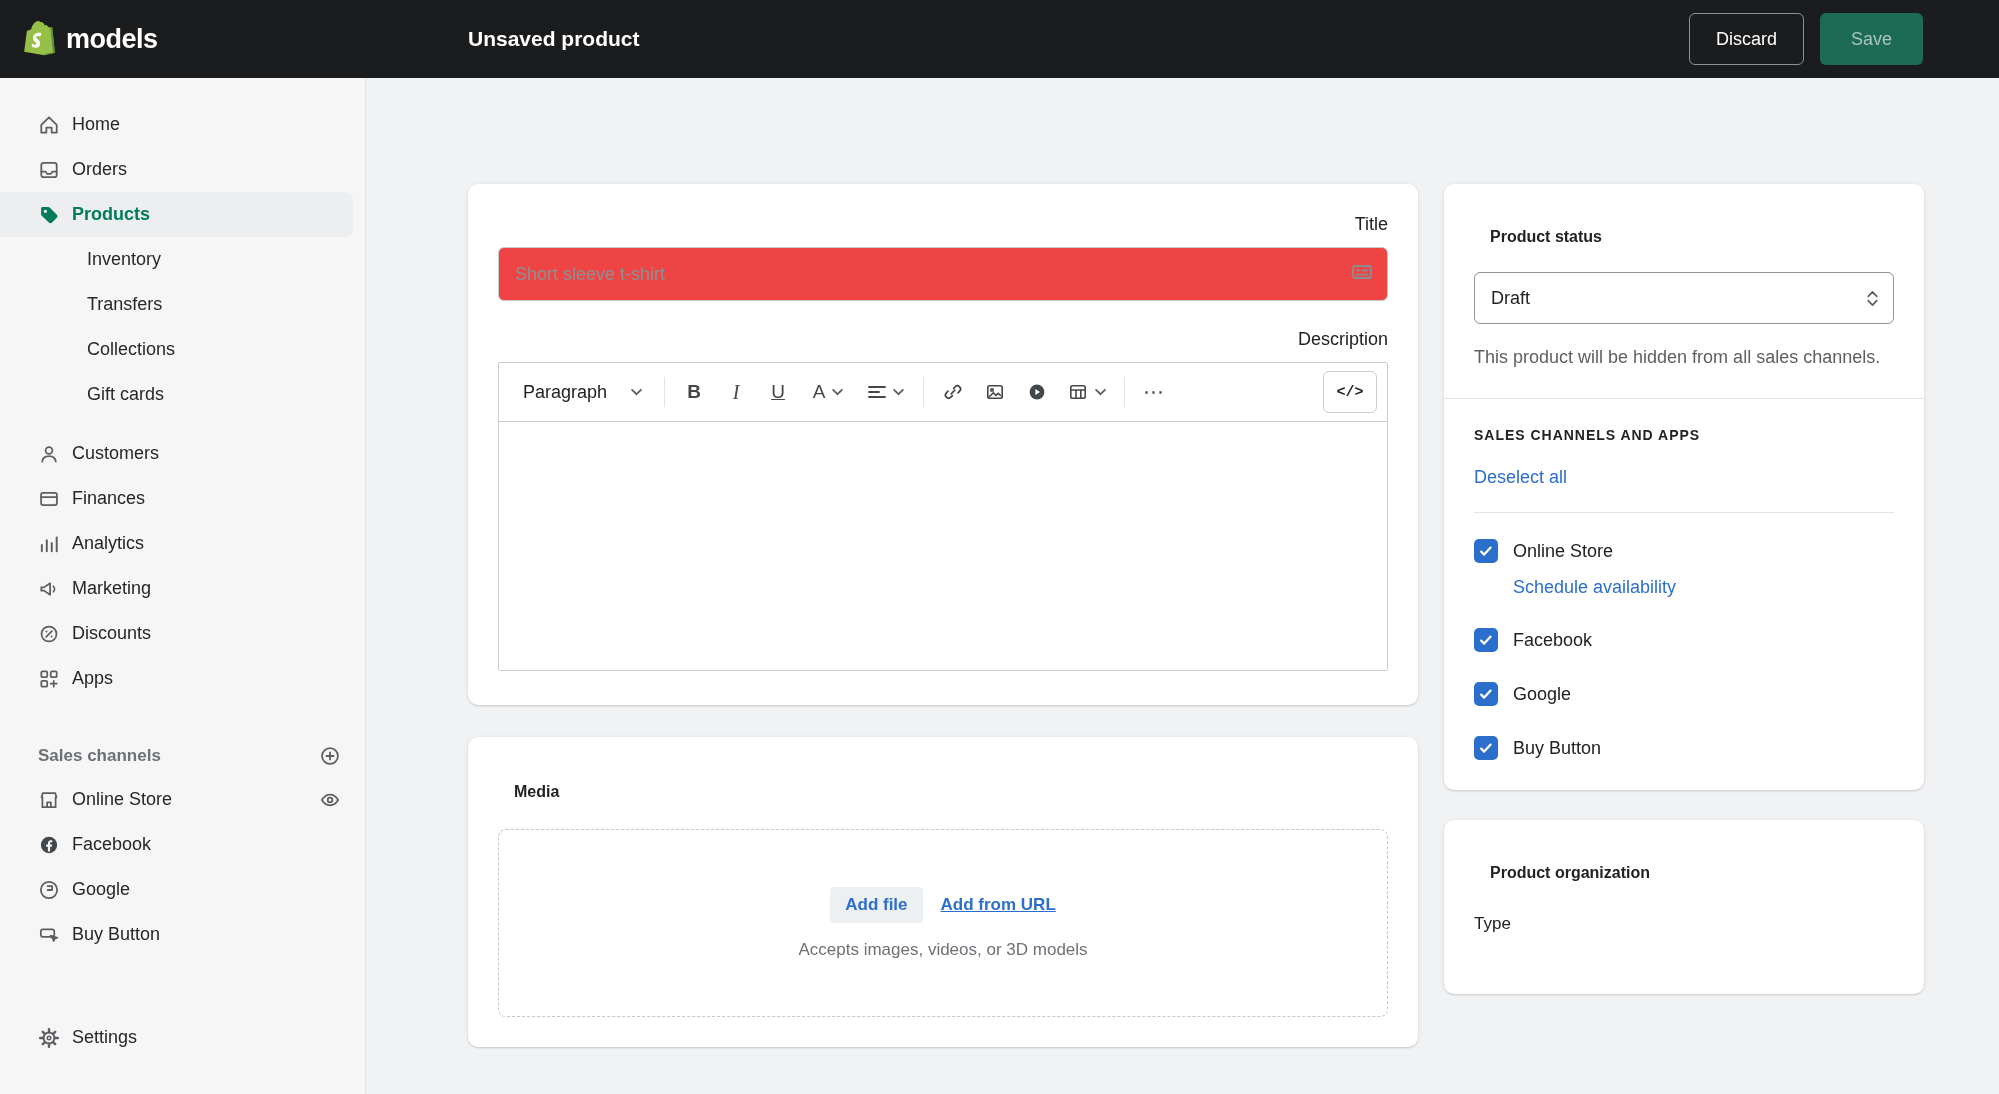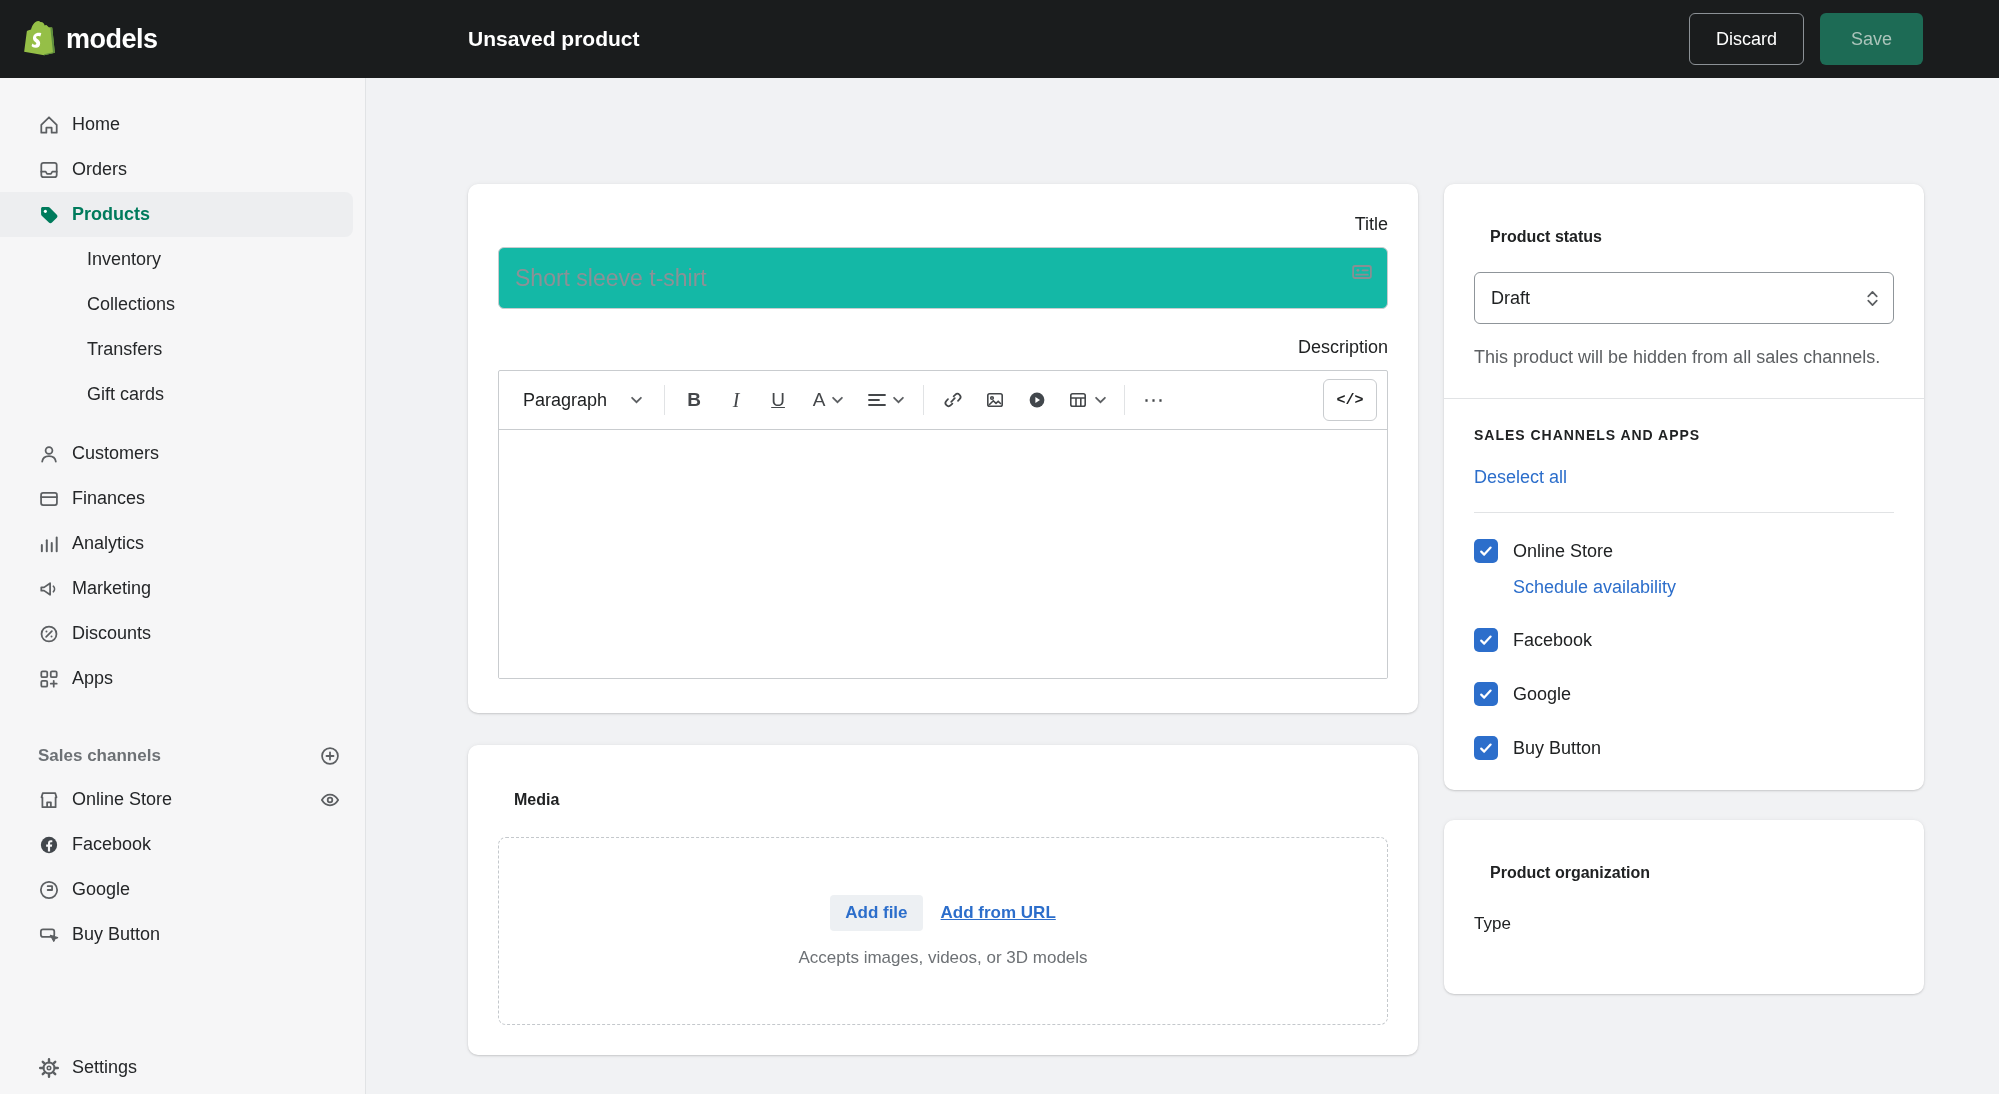--- a/index.html
+++ b/index.html
@@ -20,39 +20,39 @@
 
   
   .sidebar { position:absolute; top:78px; left:0; bottom:0; width:366px; background:#f6f6f7; border-right:1px solid #e1e3e5; padding-top:24px; }
   .nav-item { height:45px; display:flex; align-items:center; gap:12px; padding:0 24px 0 38px; font-size:18px; font-weight:500; color:#242628; cursor:pointer; }
   .nav-icon { width:22px; height:22px; flex:0 0 22px; display:flex; align-items:center; justify-content:center; }
   .nav-item.active { background:#edeef0; border-radius:0 8px 8px 0; margin-right:12px; color:var(--accent-green,#007b5c); font-weight:600; }
   .nav-sub { height:45px; display:flex; align-items:center; padding-left:87px; font-size:18px; font-weight:500; color:#26282a; cursor:pointer; }
   .nav-gap { height:14px; }
   .nav-section-header { margin-top:34px; height:42px; display:flex; align-items:center; padding:0 24px 0 38px; font-size:17px; font-weight:600; color:#6d7175; }
   .icon-right { margin-left:auto; display:flex; cursor:pointer; }
-  .settings-row { position:absolute; bottom:4px; left:0; right:0; }
+  .settings-row { position:absolute; bottom:34px; left:0; right:0; }
 
   
   .content { position:absolute; top:78px; left:366px; right:0; bottom:0; padding:38px 0 0 102px; background:#f1f2f4; overflow:hidden; }
   .page-header { display:flex; align-items:center; }
   .back-btn { width:49px; height:49px; background:#fff; border:1px solid #d7dadd; border-radius:8px; display:flex; align-items:center; justify-content:center; cursor:pointer; box-shadow:0 1px 2px rgba(0,0,0,.08); }
   .page-title { font-size:26px; font-weight:700; margin:0 0 0 30px; }
 
   .columns { display:flex; gap:26px; margin-top:68px; align-items:flex-start; }
   .col-left { flex:0 0 950px; width:950px; }
   .col-right { flex:0 0 480px; width:480px; }
 
   .card { background:#fff; border-radius:10px; box-shadow:0 0 5px rgba(23,24,24,.05), 0 1px 2px rgba(0,0,0,.15); }
 
   
   .details-card { padding:30px 30px 34px; }
   .field-label { font-size:18px; color:#202223; margin-bottom:12px;text-align:right; }
   .input-wrap { position:relative; }
-  .text-input { width:100%; height:62px; border:1px solid #c9cccf; border-radius:6px; padding:0 52px 0 16px; font-size:23px; color:#202223; font-family:inherit; outline:none; background:#14b8a6; }
+  .text-input { width:100%; height:54px; border:1px solid #c9cccf; border-radius:6px; padding:0 52px 0 16px; font-size:18px; color:#202223; font-family:inherit; outline:none; background:#ef4444; }
   .text-input::placeholder { color:#8c9196; }
   .input-icon { position:absolute; right:14px; top:13px; display:flex; }
   .desc-label { margin-top:28px; }
 
   .editor { border:1px solid #c9cccf; border-radius:2px; overflow:hidden; background:#fff; }
   .editor-toolbar { display:flex; align-items:center; padding:8px 10px; border-bottom:1px solid #c9cccf; }
   .tb { height:42px; display:flex; align-items:center; justify-content:center; background:none; border:none; cursor:pointer; font-family:inherit; color:#44474a; border-radius:4px; font-size:18px; padding:0; }
   .tb-paragraph { padding:0 14px; gap:24px; color:#202223; }
   .tb-sq { width:42px; }
   .tb-wide { width:58px; gap:7px; }
@@ -143,24 +143,24 @@
             <circle cx="6.7" cy="6.7" r="1.4" fill="#ffffff"></circle>
           </svg>
       </span>
       <span class="nav-label">Products</span>
     </div>
 
     <div class="nav-sub">
         <span>Inventory</span>
       </div>
     <div class="nav-sub">
+        <span>Transfers</span>
+      </div>
+    <div class="nav-sub">
         <span>Collections</span>
-      </div>
-    <div class="nav-sub">
-        <span>Transfers</span>
       </div>
     <div class="nav-sub">
         <span>Gift cards</span>
       </div>
 
     <div class="nav-gap"></div>
 
     <div class="nav-item">
       <span class="nav-icon">
         <svg width="22" height="22" viewBox="0 0 20 20" fill="none" stroke="#5c5f62" stroke-width="1.6" stroke-linecap="round" stroke-linejoin="round">

